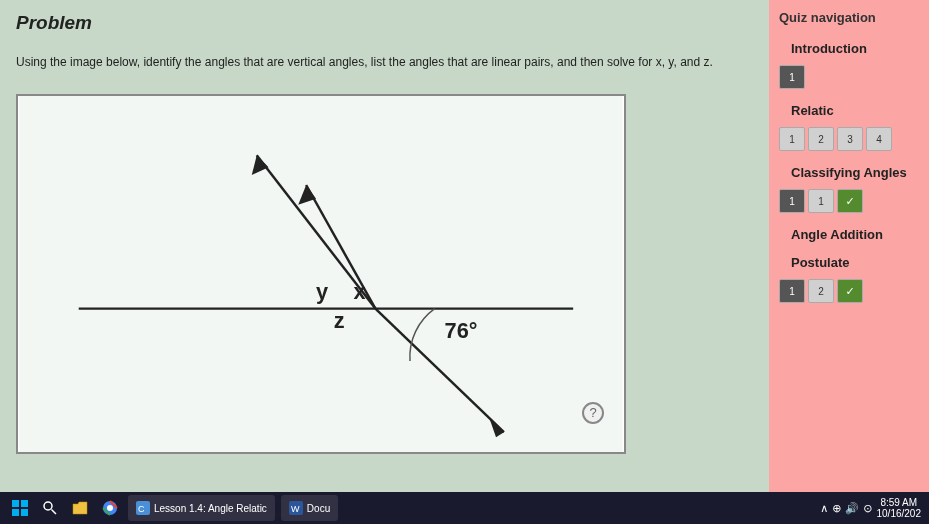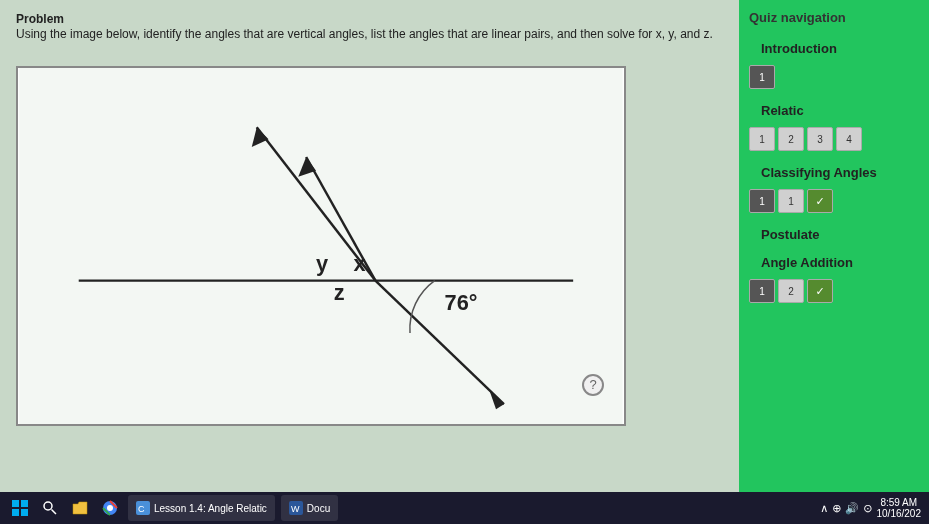--- a/index.html
+++ b/index.html
@@ -21,24 +21,25 @@
 
     .left-panel {
       flex: 1;
       padding: 12px 16px;
       background: #c8d8c8;
       display: flex;
       flex-direction: column;
     }
 
     .problem-title {
-      font-size: 12px;
+      font-size: 19px;
       font-weight: bold;
       color: #222;
-      margin-bottom: 0;
+      margin-bottom: 20px;
+      font-style: italic;
     }
 
     .problem-description {
       font-size: 12px;
       color: #222;
       margin-bottom: 23px;
       line-height: 1.4;
     }
 
     .diagram-box {
@@ -66,22 +67,22 @@
       display: flex;
       align-items: center;
       justify-content: center;
       font-size: 13px;
       color: #666;
       cursor: pointer;
       background: #f0f0f0;
     }
 
     .right-panel {
-      width: 190px;
-      background: #22c55e;
+      width: 160px;
+      background: #fca5a5;
       padding: 10px;
       display: flex;
       flex-direction: column;
       gap: 6px;
     }
 
     .quiz-nav-title {
       font-size: 13px;
       font-weight: bold;
       color: #333;
@@ -229,22 +230,22 @@
       <div class="nav-box">4</div>
     </div>
 
     <div class="section-label">Classifying Angles</div>
     <div class="nav-boxes">
       <div class="nav-box dark">1</div>
       <div class="nav-box">1</div>
       <div class="nav-box check">✓</div>
     </div>
 
+    <div class="section-label">Angle Addition</div>
     <div class="section-label">Postulate</div>
-    <div class="section-label">Angle Addition</div>
     <div class="nav-boxes">
       <div class="nav-box dark">1</div>
       <div class="nav-box">2</div>
       <div class="nav-box check">✓</div>
     </div>
 
   </div>
 </div>
 
 <div class="taskbar">

